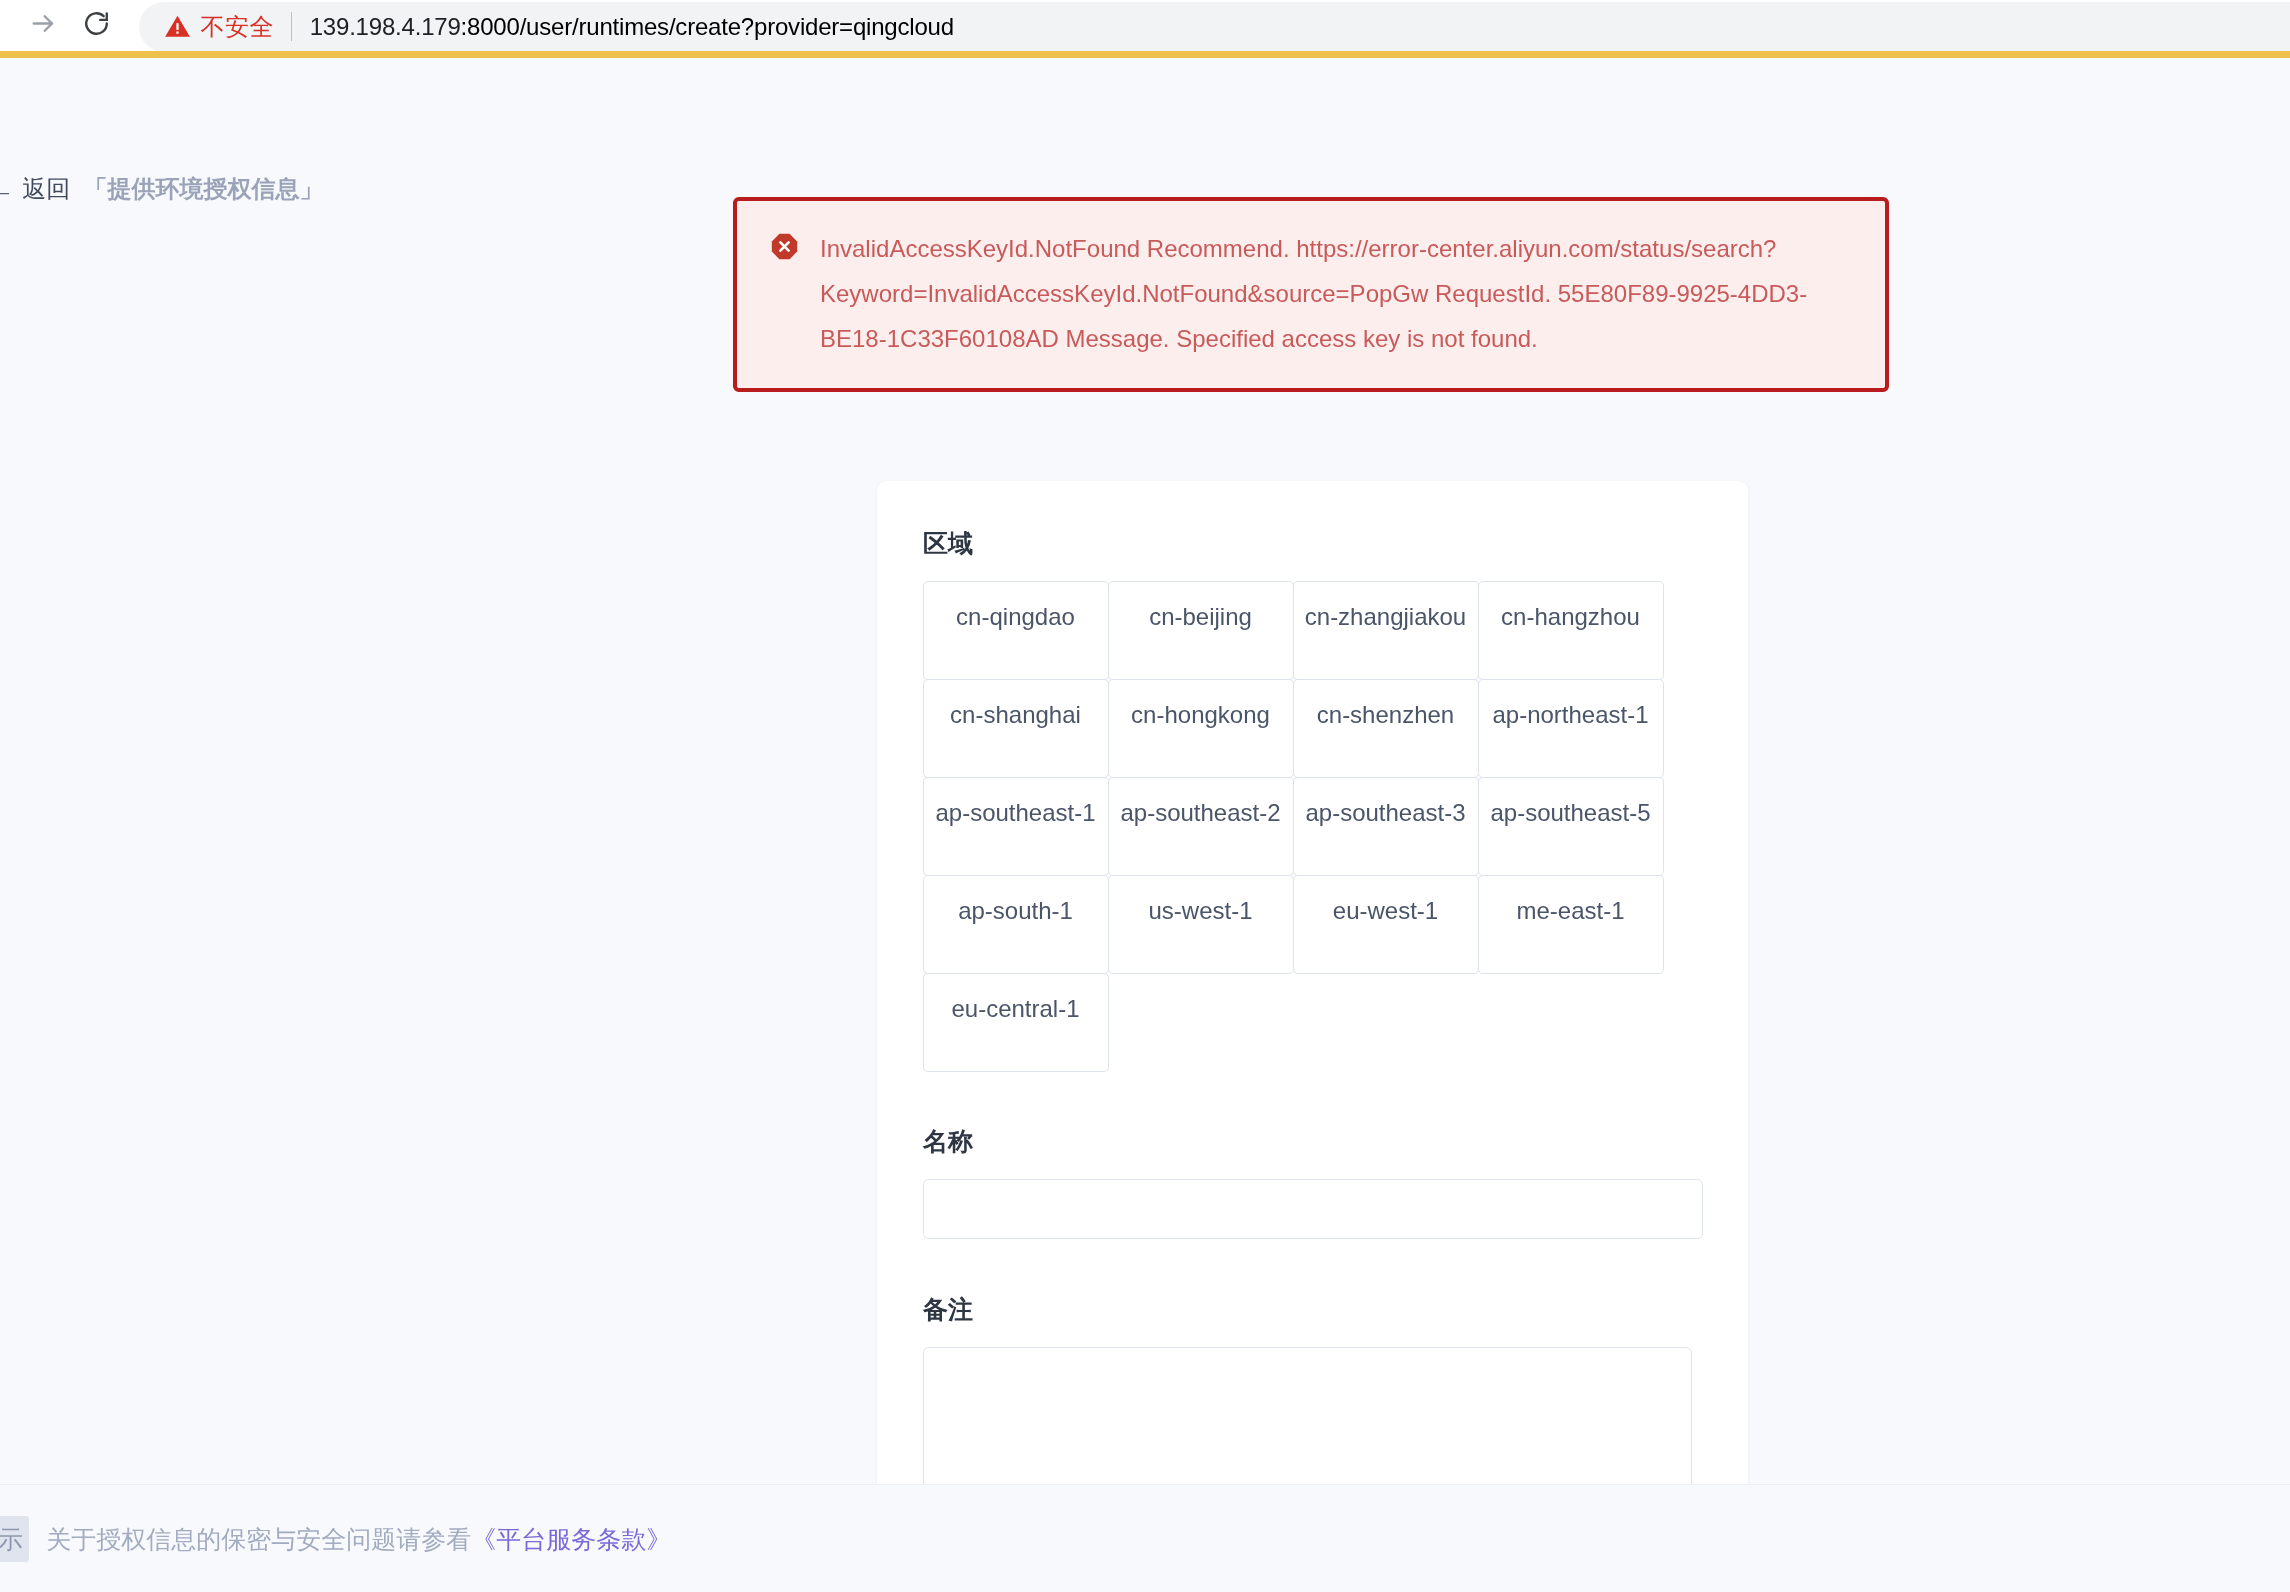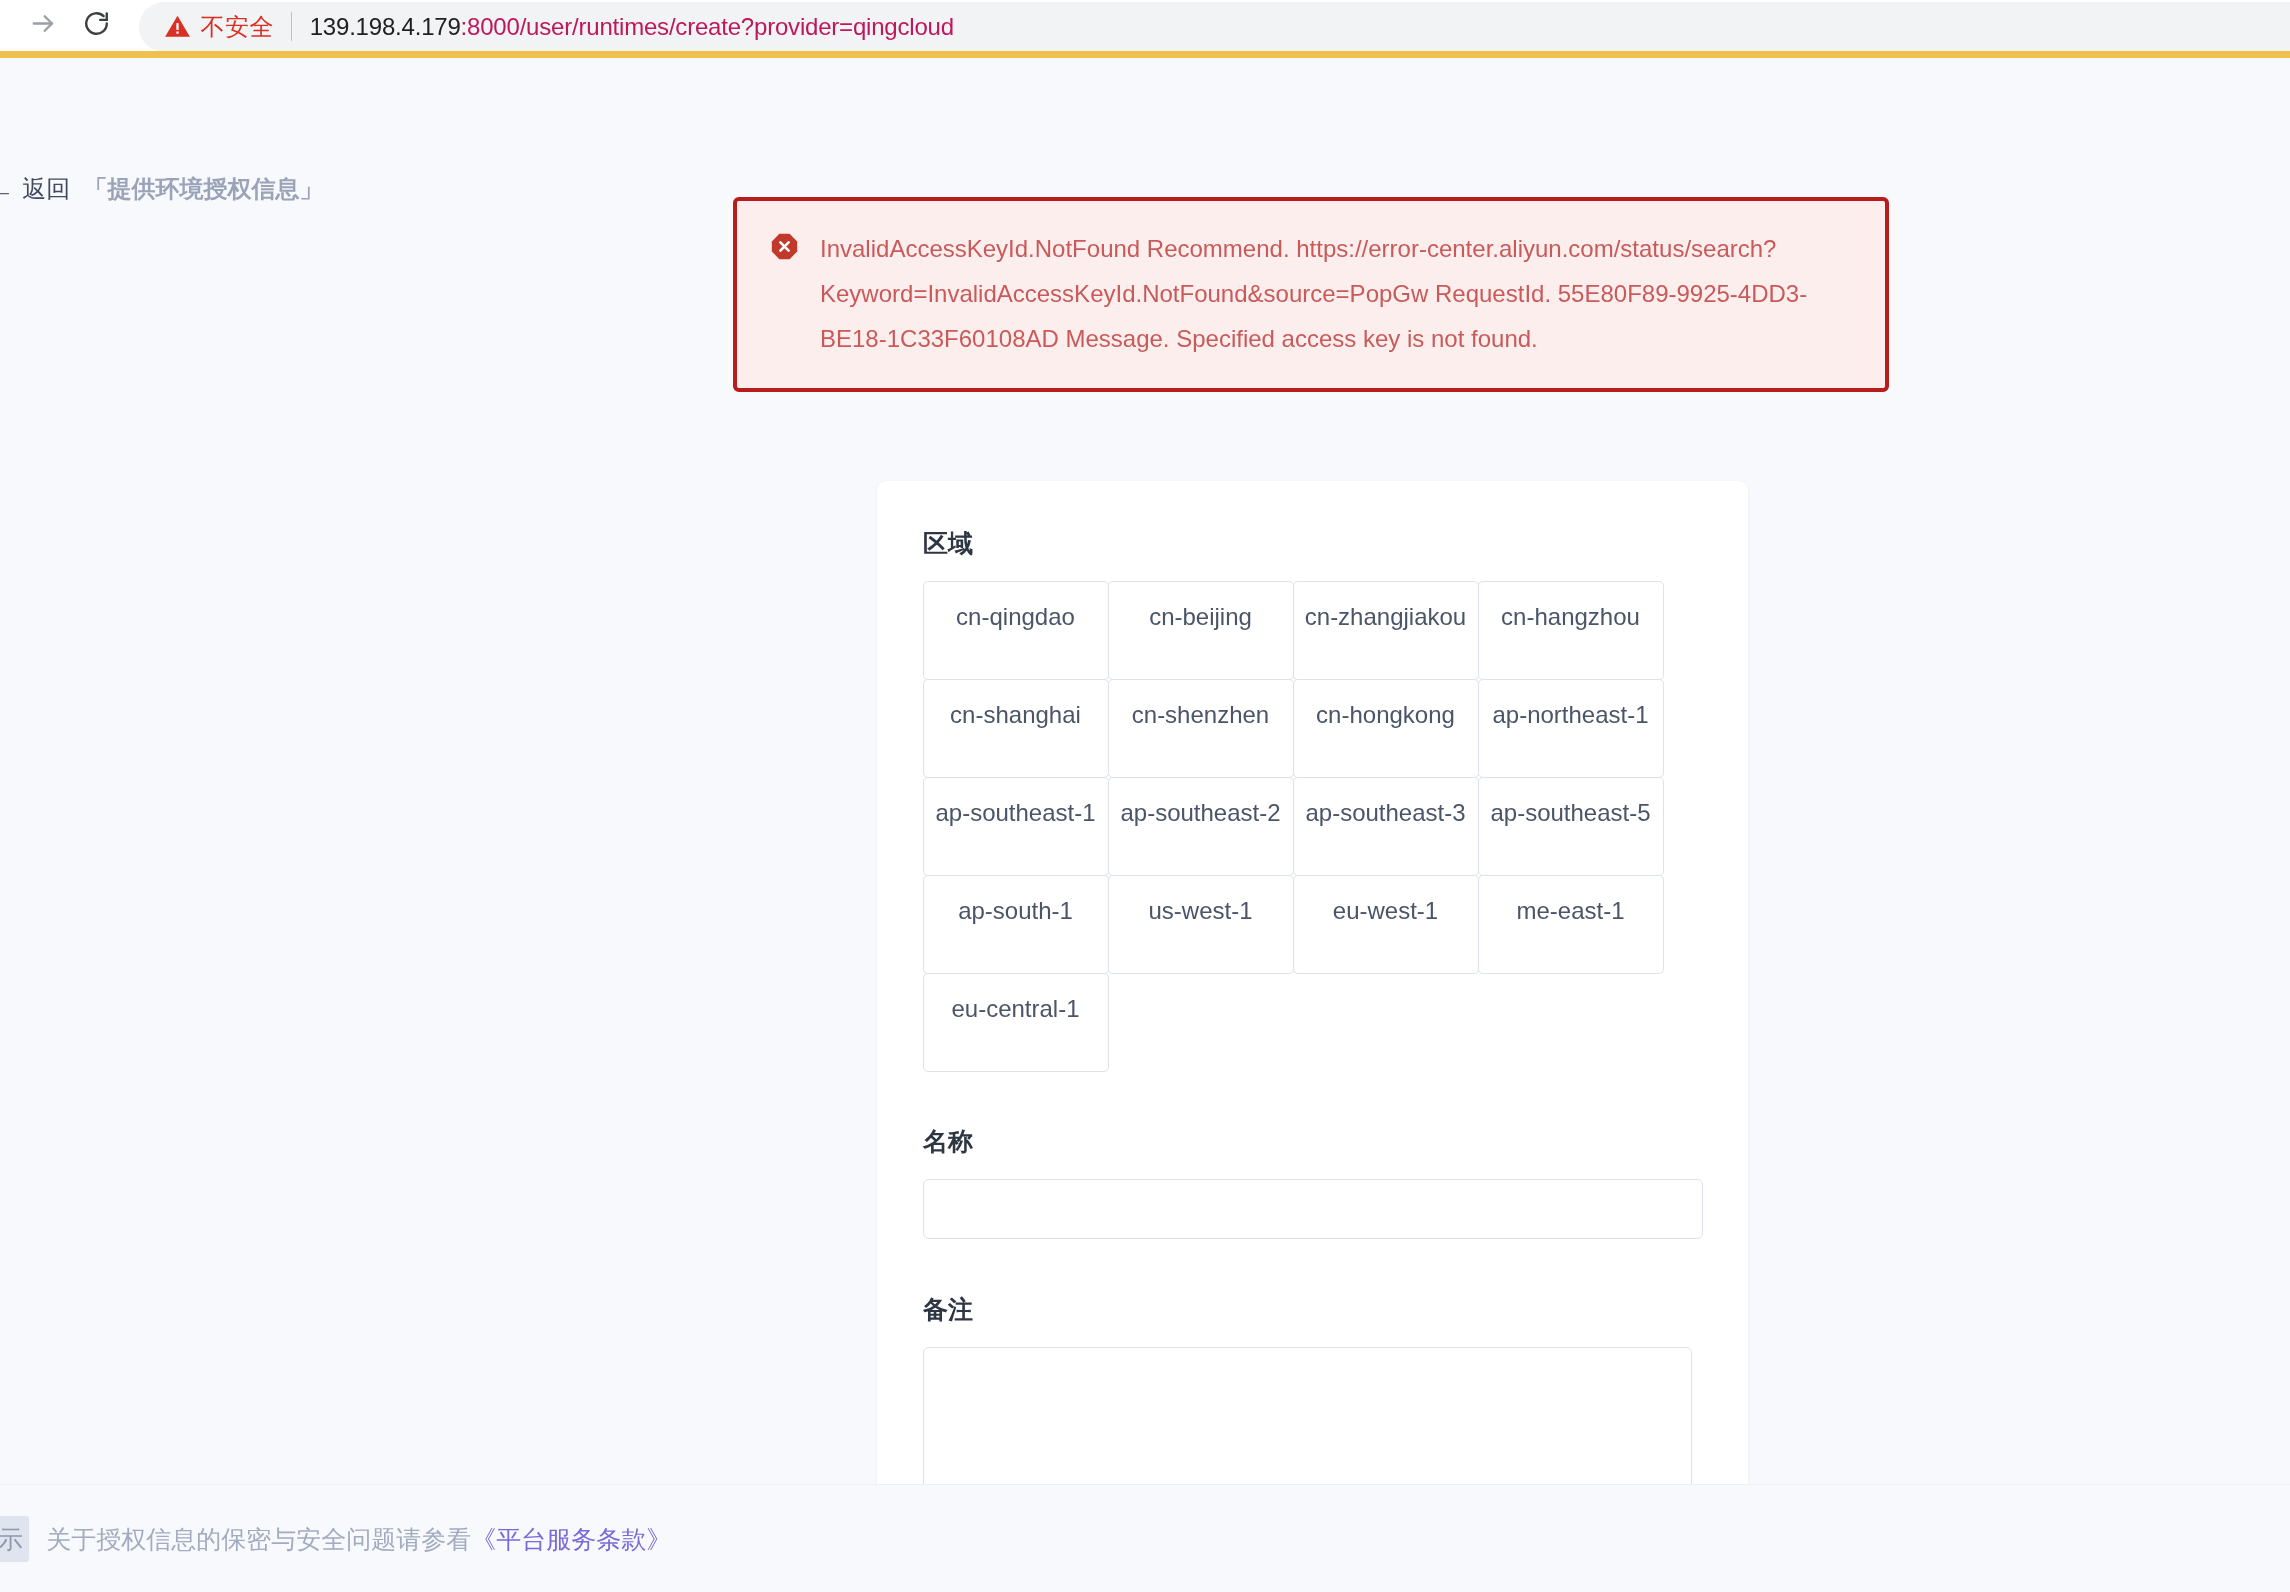--- a/index.html
+++ b/index.html
@@ -36,21 +36,21 @@
     white-space: nowrap;
   }
   .omni-divider {
     width: 1px; height: 29px; background: #bdc1c6;
     margin: 0 17.3px;
   }
   .url-text {
     font-size: 24px; color: #202124; white-space: nowrap;
     letter-spacing: -0.2px;
   }
-  .url-text .dim { color: #be185d; }
+  .url-text .dim { color: #000000; }
 
   
   .loading-bar {
     position: absolute; left: 0; top: 51px; width: 2290px; height: 6.7px;
     background: #eec14c;
   }
 
   
   .page {
     position: absolute; left: 0; top: 58px; width: 2290px; height: 1535px;
@@ -221,22 +221,22 @@
   <div class="card">
 
     <div class="field-label">区域</div>
 
     <div class="region-grid" id="region-grid">
         <div class="region-cell">cn-qingdao</div>
         <div class="region-cell">cn-beijing</div>
         <div class="region-cell">cn-zhangjiakou</div>
         <div class="region-cell">cn-hangzhou</div>
         <div class="region-cell">cn-shanghai</div>
+        <div class="region-cell">cn-hongkong</div>
         <div class="region-cell">cn-shenzhen</div>
-        <div class="region-cell">cn-hongkong</div>
         <div class="region-cell">ap-northeast-1</div>
         <div class="region-cell">ap-southeast-1</div>
         <div class="region-cell">ap-southeast-2</div>
         <div class="region-cell">ap-southeast-3</div>
         <div class="region-cell">ap-southeast-5</div>
         <div class="region-cell">ap-south-1</div>
         <div class="region-cell">us-west-1</div>
         <div class="region-cell">eu-west-1</div>
         <div class="region-cell">me-east-1</div>
         <div class="region-cell">eu-central-1</div>

